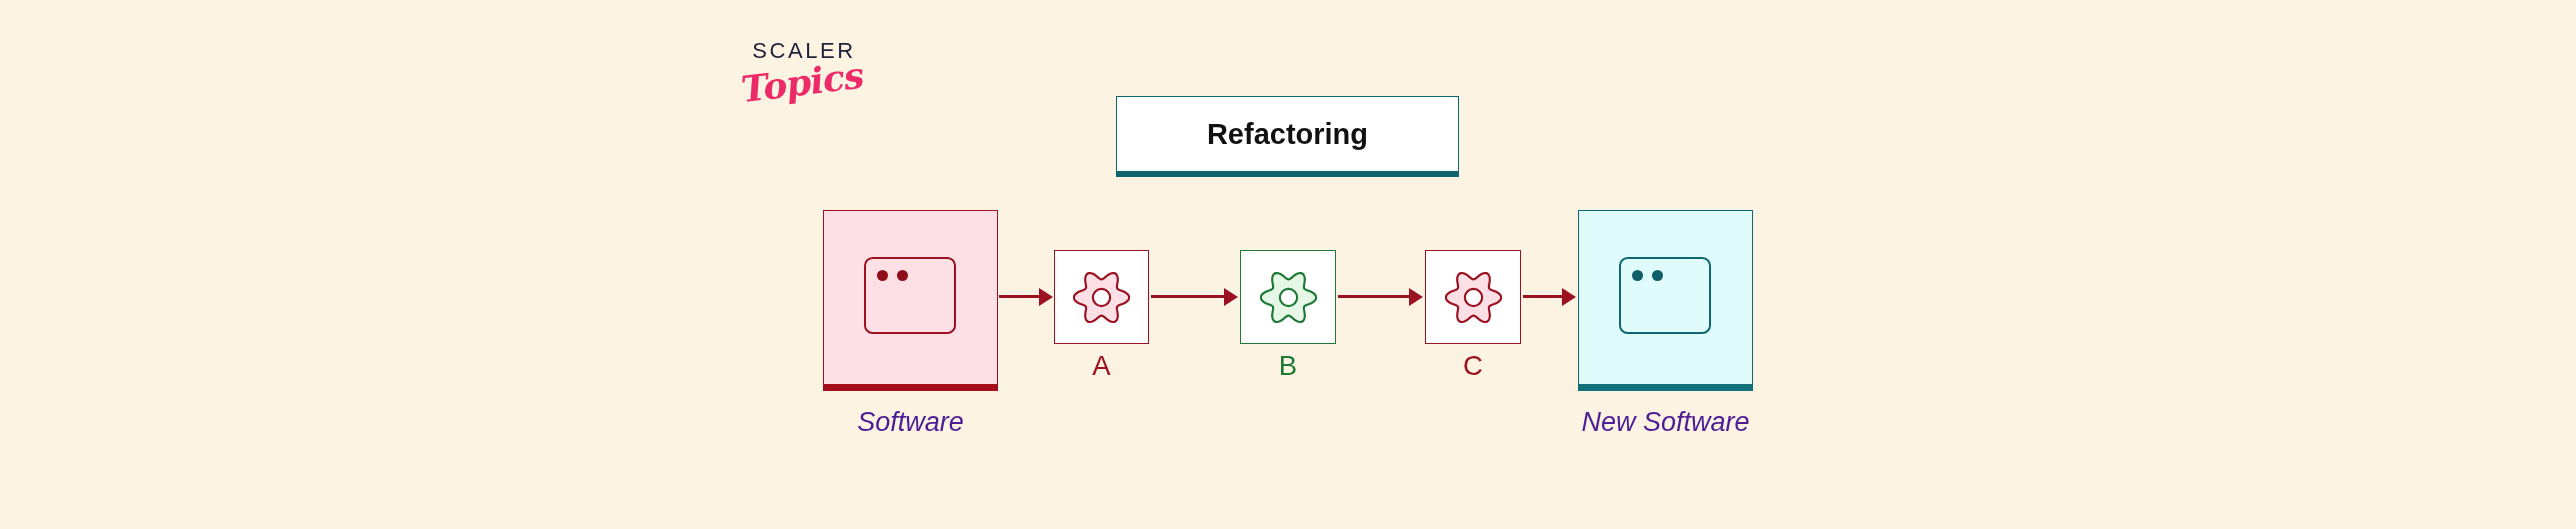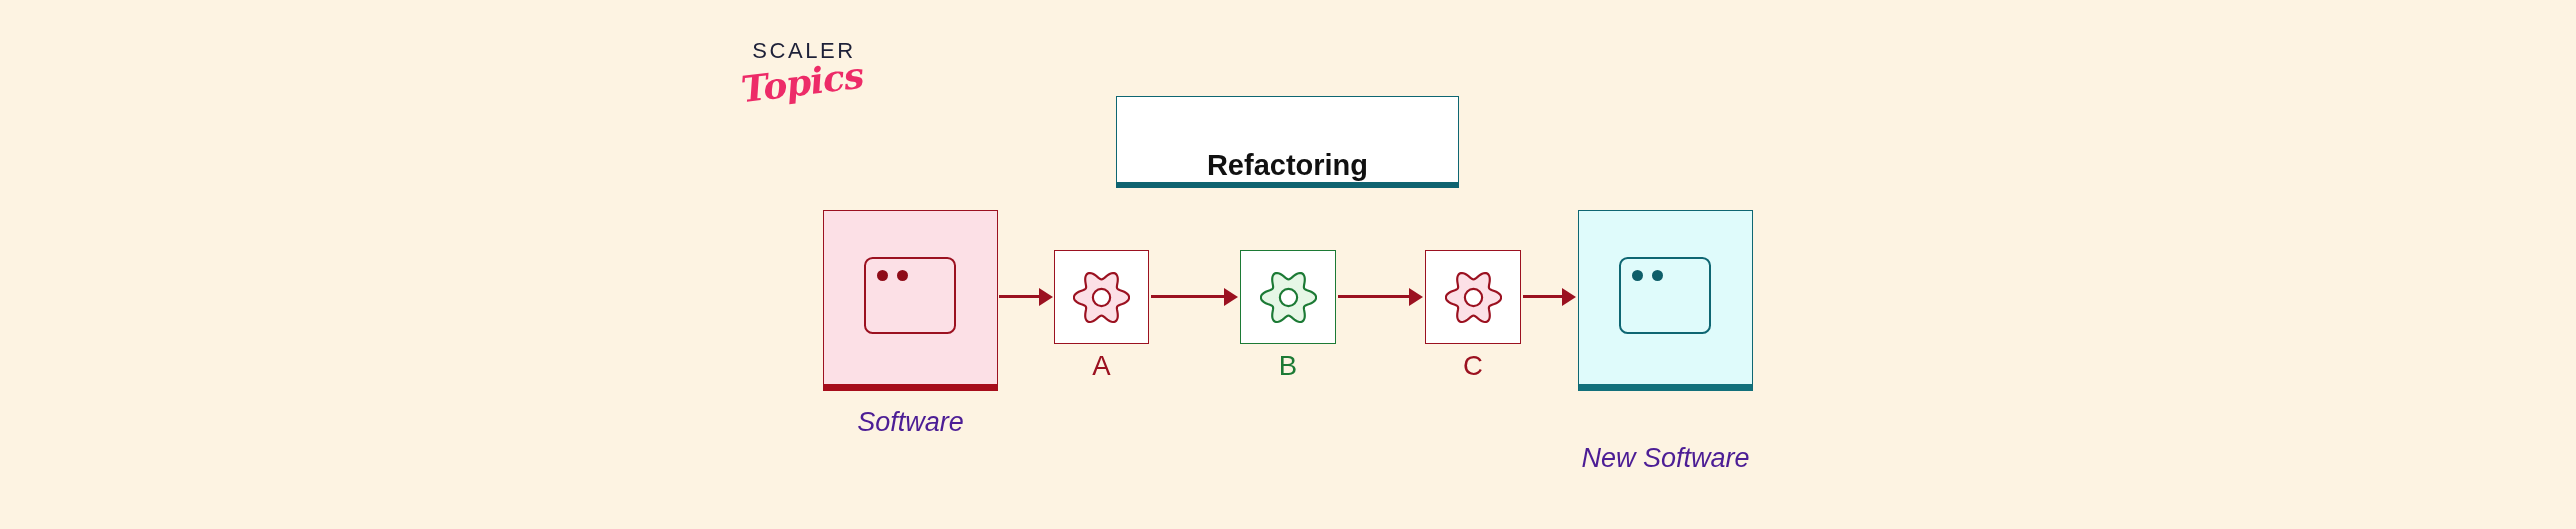--- a/index.html
+++ b/index.html
@@ -18,24 +18,24 @@
   }
   .logo-sub {
     display:inline-block; margin-top:-3.4px; margin-left:-3.4px;
     font-family:"DejaVu Serif", serif; font-style:italic; font-weight:bold;
     font-size:36px; color:#ED2B68; transform:rotate(-7deg);
     letter-spacing:-0.9px;
   }
 
   
   .title-box {
-    position:absolute; left:1116px; top:96px; width:343px; height:92px;
+    position:absolute; left:1116px; top:96px; width:343px; height:81px;
     background:#FFFFFF;
     border:1.7px solid #0E6672; border-bottom:6.9px solid #0F6370;
-    display:flex; align-items:flex-end; justify-content:center;
+    display:flex; align-items:center; justify-content:center;
   }
   .title-box span { font-size:29px; font-weight:bold; color:#111111; }
 
   
   .sw-box {
     position:absolute; top:210px; width:175px; height:181px;
   }
   .sw-box.source {
     left:823px; background:#FCE0E6;
     border:1.7px solid #9B1120; border-bottom:7.7px solid #A60D1B;
@@ -56,21 +56,21 @@
   .dot.d1 { left:11px; } .dot.d2 { left:31px; }
   .source .dot { background:#8F0D1A; }
   .target .dot { background:#0D5E69; }
 
   
   .box-label {
     position:absolute; top:407px; width:261px; text-align:center;
     font-style:italic; font-size:27px; color:#4c1d95;
   }
   .box-label.source-label { left:780px; }
-  .box-label.target-label { left:1535px;margin-top:36px; }
+  .box-label.target-label { left:1535px; }
 
   
   .step-box {
     position:absolute; top:250px; width:96px; height:94px;
     background:#FFFFFF; display:flex; align-items:center; justify-content:center;
   }
   .step-box.step-a { left:1054px; width:95px; border:1.7px solid #9B1120; }
   .step-box.step-b { left:1240px; border:1.7px solid #1C7A35; }
   .step-box.step-c { left:1425px; border:1.7px solid #9B1120; }
   .step-a .gear-body, .step-c .gear-body { stroke:#9B1120; }

